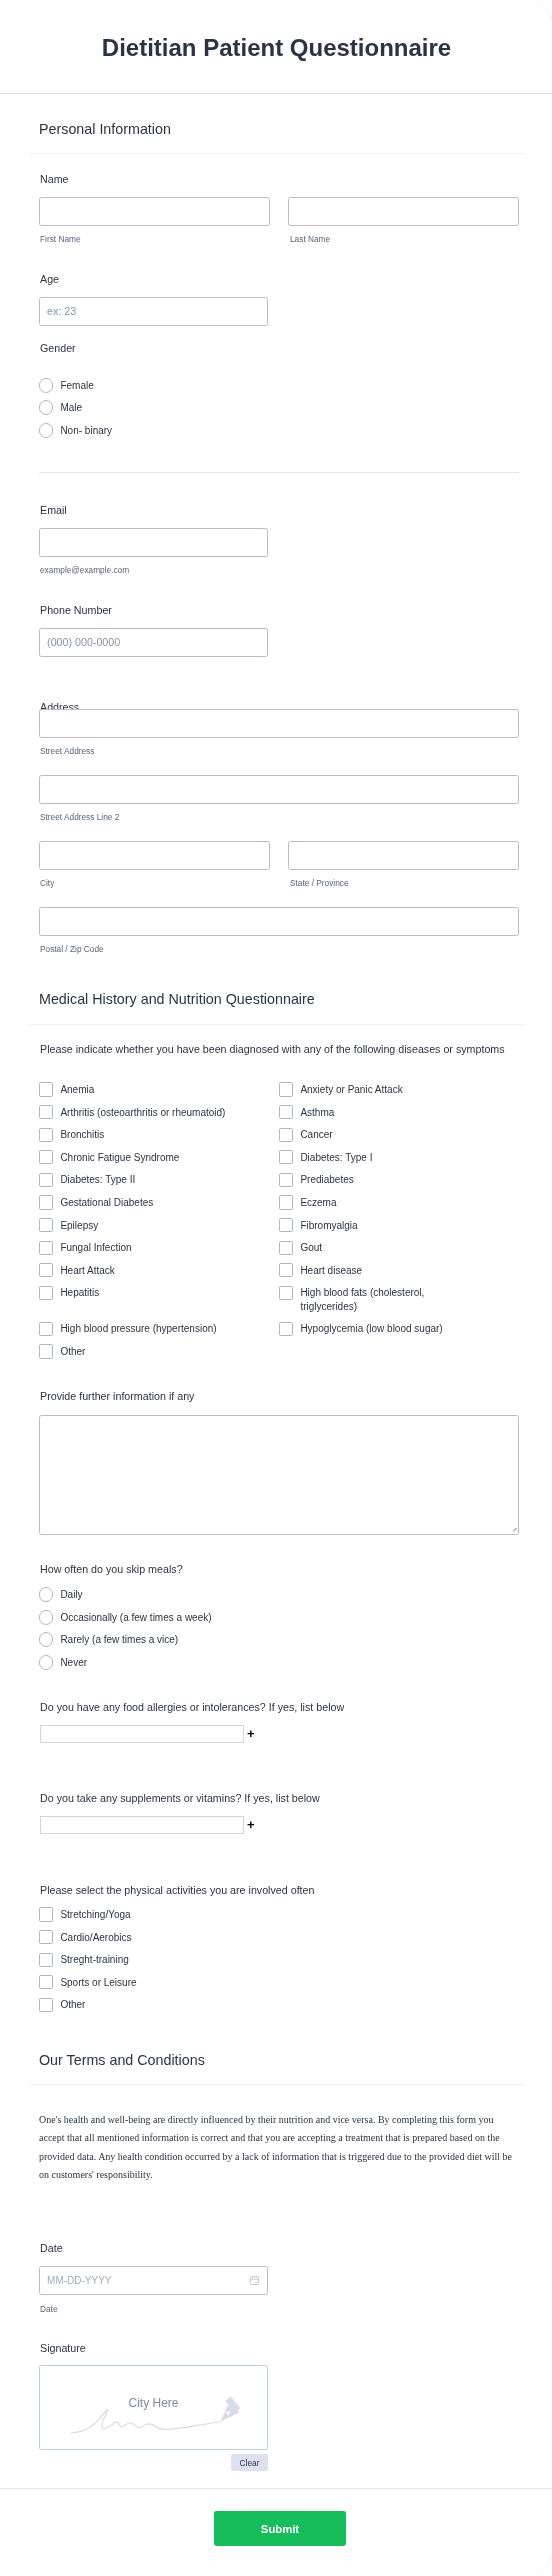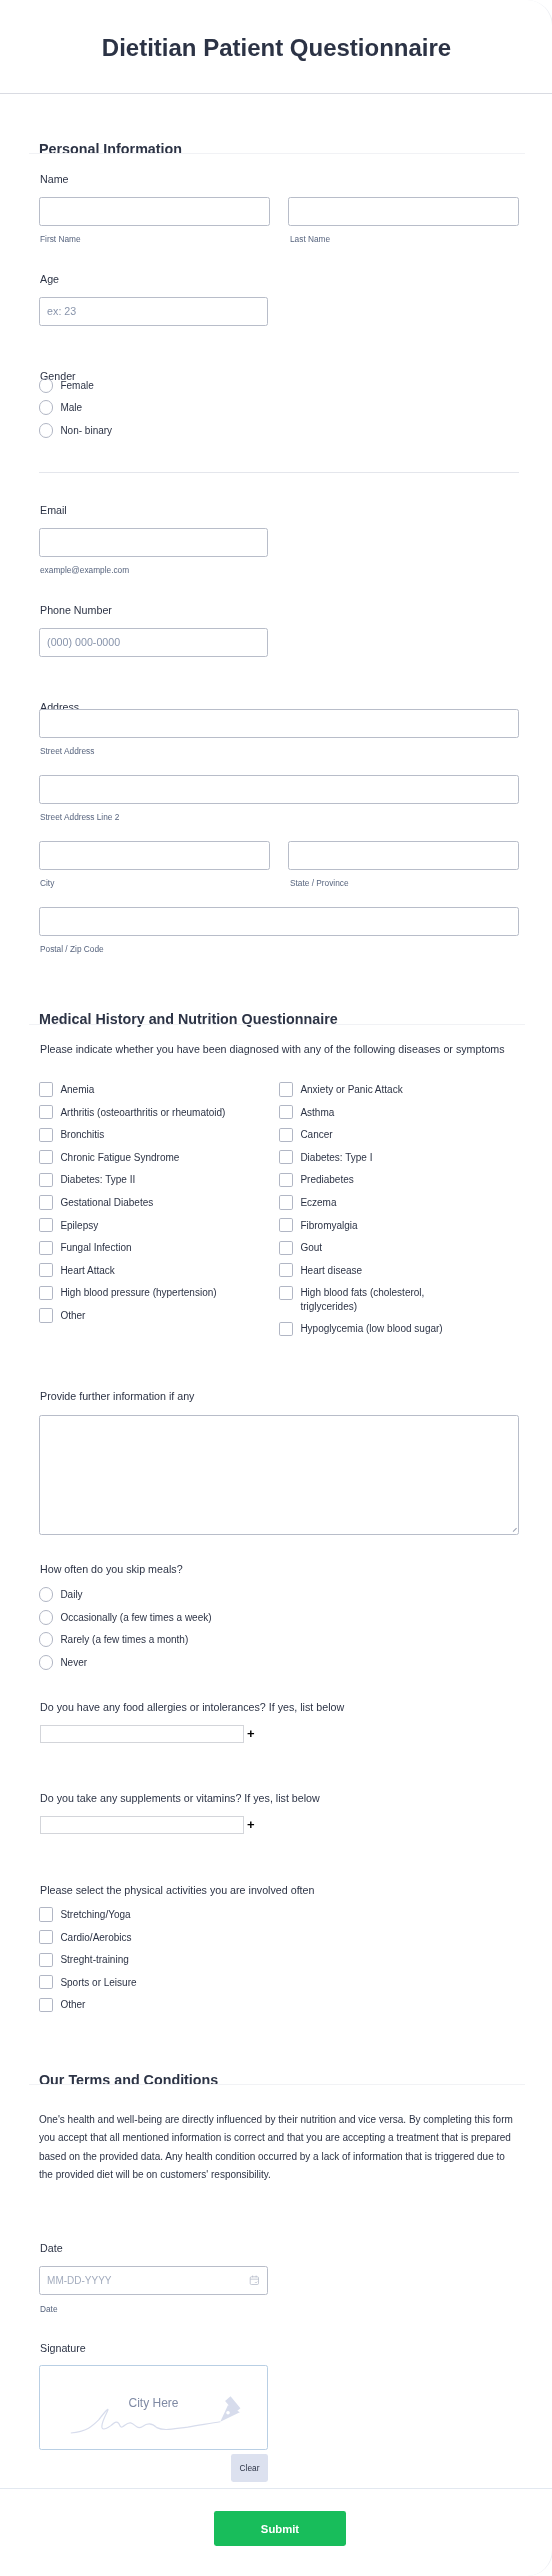--- a/index.html
+++ b/index.html
@@ -2,37 +2,37 @@
 <html style="font-size:9.5px"><head>
 <meta charset="utf-8">
 <style>
   * { box-sizing: border-box; margin: 0; padding: 0; }
   html, body { width: 553px; background: #ffffff; }
   body { font-family: "Liberation Sans", "DejaVu Sans", sans-serif; color: #2c3345; position: relative; height: 2576px; overflow: hidden; }
   .page { position: relative; width: 553px; height: 2576px; border-right: 0.6px solid #eceef3; border-radius: 26px; }
   .abs { position: absolute; }
   .title { left: 0; width: 553px; top: 31px; text-align: center; font-size: 24px; font-weight: bold; color: #2c3345; line-height: 33px; }
   .hr-full { left: 0; width: 552px; height: 0.6px; background: #d9dbe2; }
-  .section-head { left: 39px; font-size: 14.3px; font-weight: bold; color: #2c3345; line-height: 19px; margin-top: 20px; }
+  .section-head { left: 39px; font-size: 14.3px; font-weight: normal; color: #2c3345; line-height: 19px; }
   .sec-div { left: 28.5px; width: 496px; height: 1.2px; background: #f1f2f5; }
   .inner-div { left: 39px; width: 480px; height: 0.6px; background: #e4e6ec; }
   .label { left: 40px; font-size: 10.7px; color: #2c3345; line-height: 14.3px; font-weight: 500; }
   .sublabel { font-size: 8.3px; color: #57647e; line-height: 10.7px; }
   .input { background: #fff; border: 0.6px solid #b8bdc9; border-radius: 2.4px; height: 28.5px; font-size: 10.7px; color: #8894ab; padding-left: 7.1px; display: flex; align-items: center; }
   .radio-row, .check-row { display: flex; align-items: flex-start; font-size: 10px; color: #2c3345; line-height: 13px; }
   .radio { width: 14.3px; height: 14.3px; border: 0.9px solid #b1b6c4; border-radius: 50%; margin-right: 7.1px; flex-shrink: 0; margin-top: -0.6px; }
   .check { width: 14.3px; height: 14.3px; border: 0.9px solid #b1b6c4; border-radius: 1.8px; margin-right: 7.1px; flex-shrink: 0; margin-top: -0.6px; }
   .textarea { left: 39px; top: 1415px; width: 480px; height: 120px; border: 0.6px solid #b8bdc9; border-radius: 2.4px; }
   .resize { position: absolute; right: 2.4px; bottom: 3.6px; width: 4.8px; height: 4.8px; border-right: 0.6px solid #9aa1b1; transform: rotate(45deg); }
   .spread-input { height: 18.4px; width: 204px; border: 0.6px solid #d3d5da; background: #fff; }
   .plus { font-size: 13px; font-weight: bold; color: #000; line-height: 18.4px; }
-  .terms { left: 39px; width: 476px; top: 2111px; font-size: 10px; line-height: 18.4px; color: #2c3345; }
+  .terms { left: 39px; width: 476px; top: 2111px; font-size: 10px; line-height: 18.4px; color: #2c3345; font-family: Liberation Serif, serif; }
   .sig-box { left: 39px; top: 2365px; width: 229px; height: 85px; border: 0.6px solid #b9cfe4; border-radius: 2.4px; background: #fff; }
   .sig-text { position: absolute; left: 0; width: 100%; top: 30px; text-align: center; font-size: 12px; color: #7f8aa4; }
-  .clear-btn { left: 231px; top: 2454px; width: 37px; height: 28px; background: #dce1ef; border-radius: 2.4px; font-size: 8.3px; color: #2c3345; display: flex; align-items: center; justify-content: center; }
+  .clear-btn { left: 231px; top: 2454px; width: 37px; height: 17px; background: #dce1ef; border-radius: 2.4px; font-size: 8.3px; color: #2c3345; display: flex; align-items: center; justify-content: center; }
   .submit { left: 214px; top: 2511px; width: 132px; height: 35px; background: #18bd5b; border-radius: 2.4px; color: #fff; font-size: 11.3px; font-weight: bold; display: flex; align-items: center; justify-content: center; }
 </style>
 </head>
 <body>
 
 <div class="page">
 
   <div class="abs title">Dietitian Patient Questionnaire</div>
   <div class="abs hr-full" style="top:93px"></div>
 
@@ -43,21 +43,21 @@
   <div class="abs input" style="left:39px;top:197px;width:231px"></div>
   <div class="abs sublabel" style="left:40px;top:234px">First Name</div>
   <div class="abs input" style="left:288px;top:197px;width:231px"></div>
   <div class="abs sublabel" style="left:290px;top:234px">Last Name</div>
 
   <div class="abs label" style="top:272px">Age</div>
   <div class="abs input" style="left:39px;top:297px;width:229px">
     <span>ex: 23</span>
   </div>
 
-  <div class="abs label" style="top:369px">Gender</div>
+  <div class="abs label" style="top:341px">Gender</div>
   <div class="abs radio-row" style="left:39px;top:379px">
     <span class="radio"></span>
     <span>Female</span>
   </div>
   <div class="abs radio-row" style="left:39px;top:401px">
     <span class="radio"></span>
     <span>Male</span>
   </div>
   <div class="abs radio-row" style="left:39px;top:424px">
     <span class="radio"></span>
@@ -122,20 +122,24 @@
         <span>Epilepsy</span>
       </div>
     <div class="check-row" style="height:22.6px">
         <span class="check"></span>
         <span>Fungal Infection</span>
       </div>
     <div class="check-row" style="height:22.6px">
         <span class="check"></span>
         <span>Heart Attack</span>
       </div>
+    <div class="check-row" style="height:36px">
+        <span class="check"></span>
+        <span>Hepatitis</span>
+      </div>
     <div class="check-row" style="height:22.6px">
         <span class="check"></span>
         <span>High blood pressure (hypertension)</span>
       </div>
     <div class="check-row" style="height:22.6px">
         <span class="check"></span>
         <span>Other</span>
       </div>
   </div>
 
@@ -195,21 +199,21 @@
   <div class="abs radio-row" style="left:39px;top:1588px">
       <span class="radio"></span>
       <span>Daily</span>
     </div>
   <div class="abs radio-row" style="left:39px;top:1611px">
       <span class="radio"></span>
       <span>Occasionally (a few times a week)</span>
     </div>
   <div class="abs radio-row" style="left:39px;top:1633px">
       <span class="radio"></span>
-      <span>Rarely (a few times a month)</span>
+      <span>Rarely (a few times a vice)</span>
     </div>
   <div class="abs radio-row" style="left:39px;top:1656px">
       <span class="radio"></span>
       <span>Never</span>
     </div>
 
   <div class="abs label" style="top:1700px">Do you have any food allergies or intolerances? If yes, list below</div>
   <div class="abs spread-input" style="left:40px;top:1725px"></div>
   <div class="abs plus" style="left:247px;top:1725px">+</div>
 

